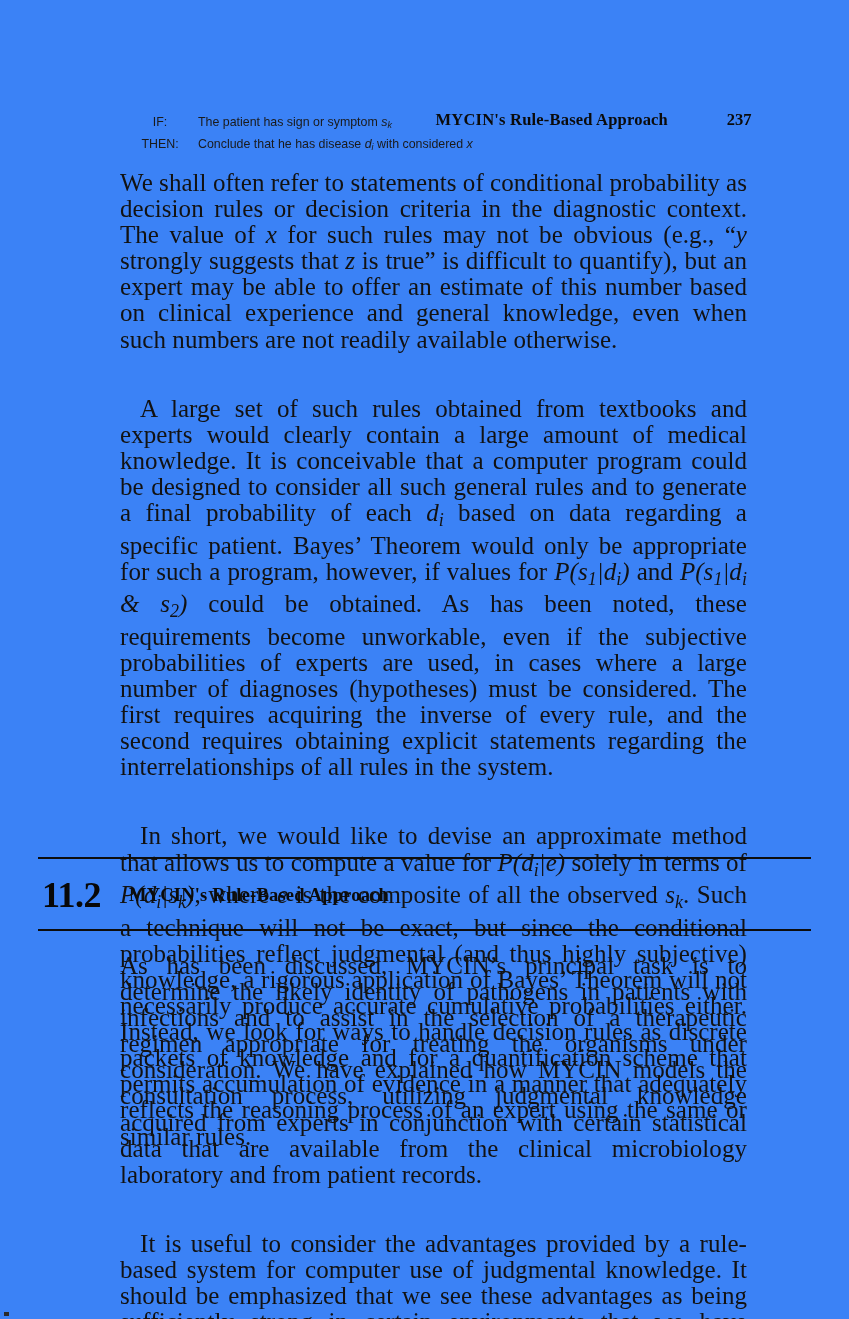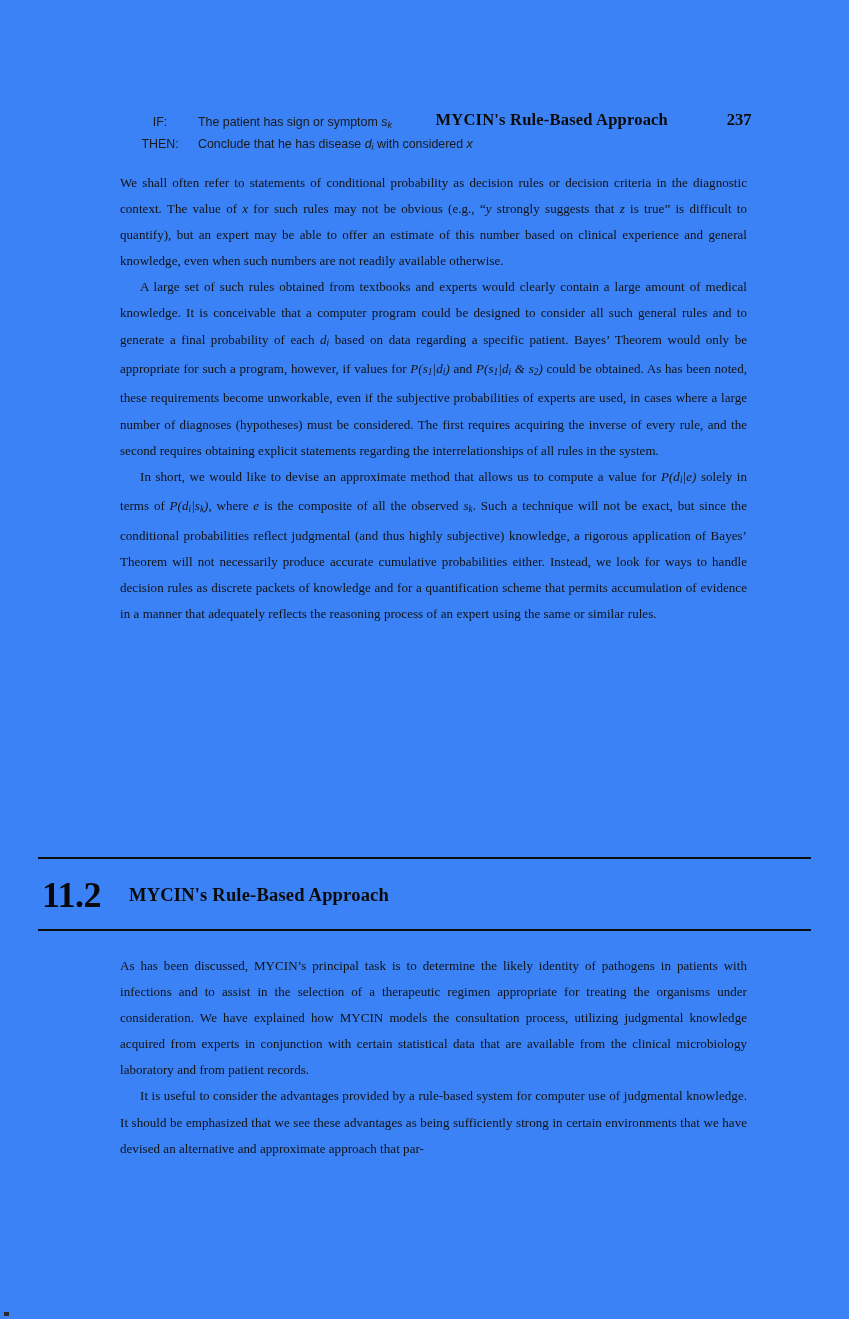--- a/index.html
+++ b/index.html
@@ -75,29 +75,29 @@
 
   
   .body-col {
     position: absolute;
     left: 120px;
     width: 627px;
     top: 170px;
   }
   p.para {
     margin: 0;
-    font-size: 13px;
+    font-size: 25px;
     line-height: 26.1px;
     text-align: justify;
     text-indent: 0;
     hyphens: none;
     color: #121212;
     letter-spacing: 0.05px;
   }
-  p.para.indent { text-indent: 20px; }
+  p.para.indent { text-indent: 20px; margin-top: 43px; }
   p.para i { font-style: italic; }
   .mathvar { font-style: italic; }
   .pfn { font-style: italic; }
 
   
   .section-wrap {
     position: absolute;
     left: 38px;
     top: 857px;
     width: 773px;

